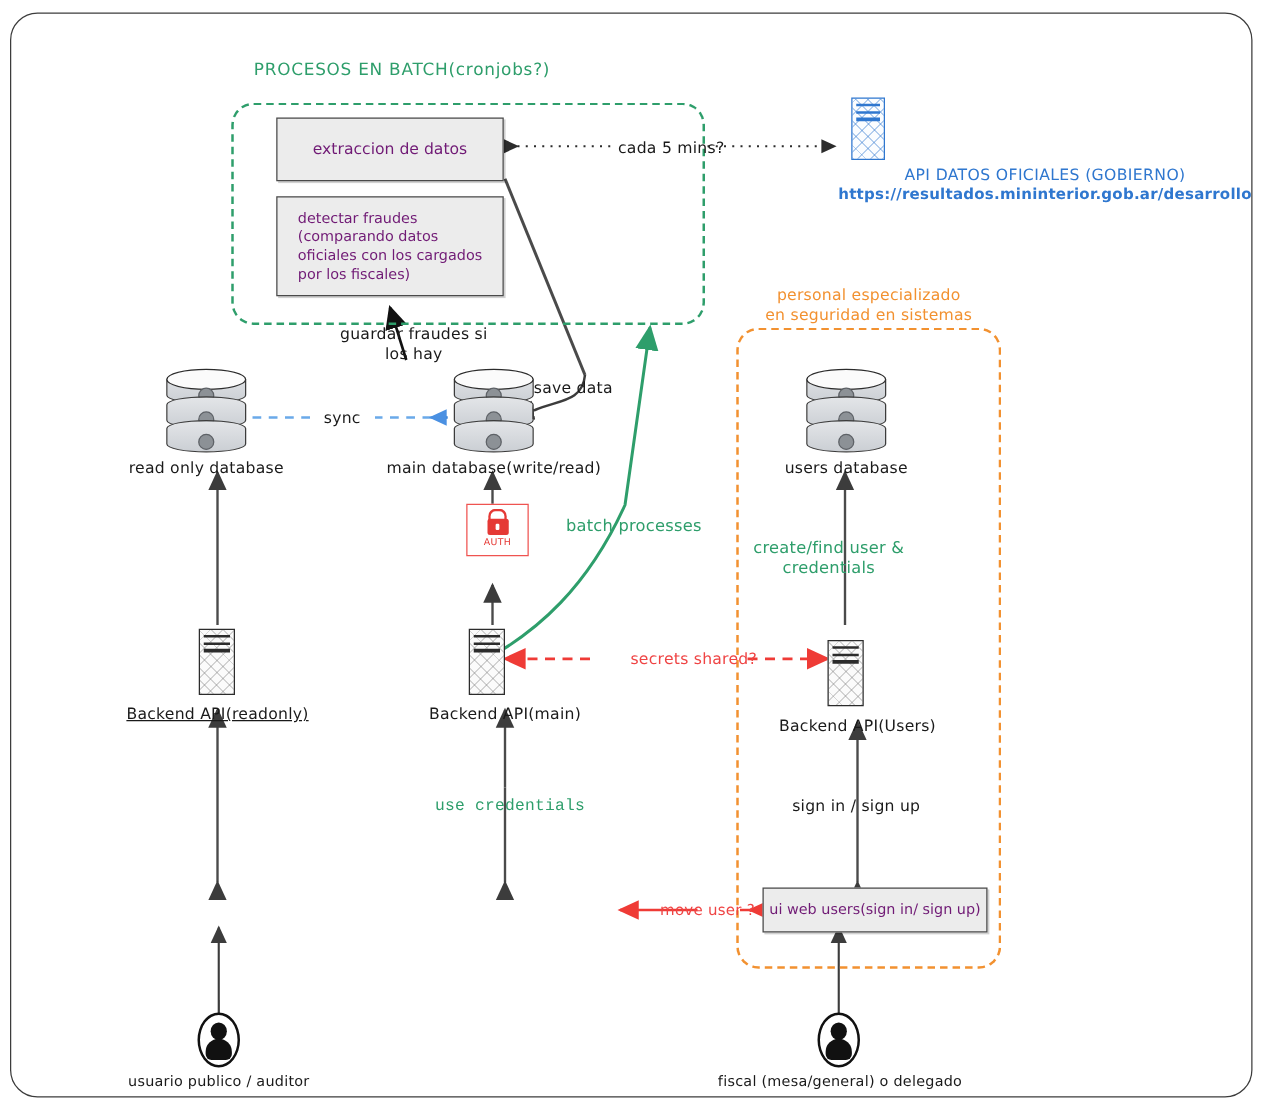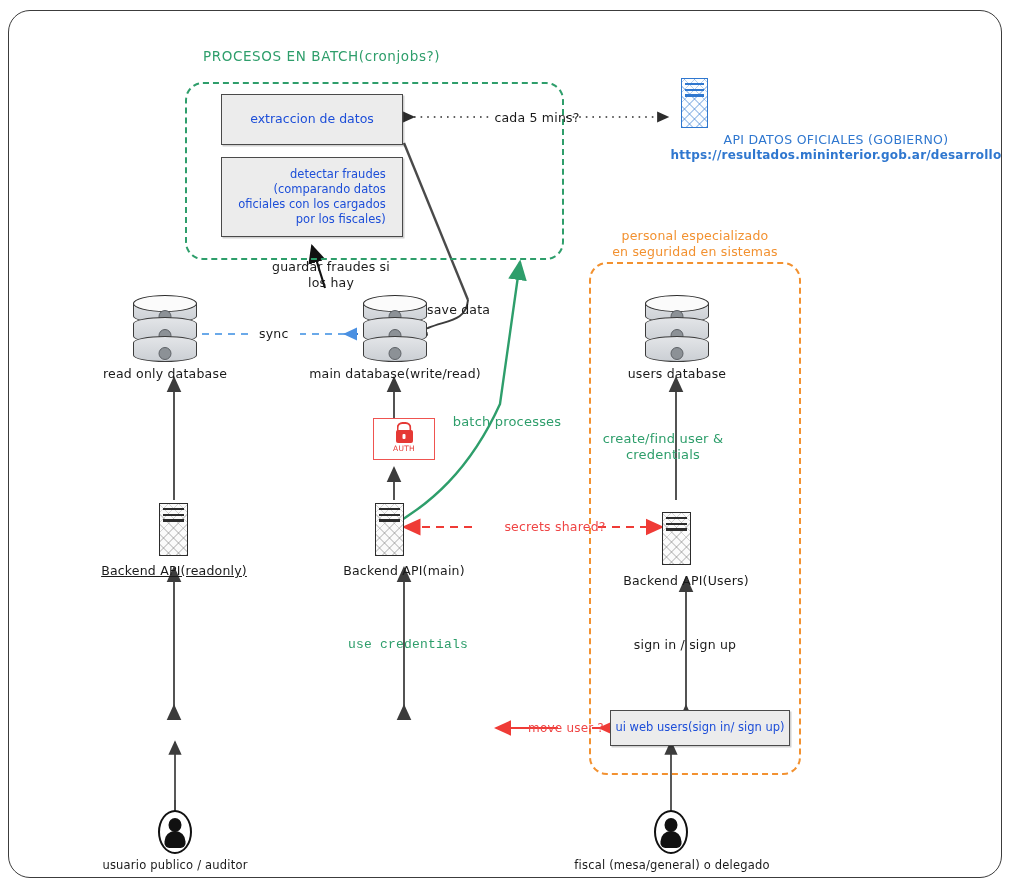--- a/index.html
+++ b/index.html
@@ -35,23 +35,23 @@
   .orange{color:#f29130;}
   .blue{color:#2f77cf;}
   .red{color:#ef4444;margin-left:20px;}
 
   .box{
     position:absolute;
     box-sizing:border-box;
     background:#ececec;
     border:1.6px solid #4a4a4a;
     display:flex;align-items:center;justify-content:center;
-    text-align:right;
+    text-align:left;
     font-size:12.5px;
-    color:#1d4ed8;
+    color:#701a75;
     font-family:"DejaVu Sans", sans-serif;
     line-height:1.32;
     box-shadow:1.5px 1.5px 0 rgba(0,0,0,.18);
     white-space:pre-line;
   }
 
   
   .grp{
     position:absolute;
     box-sizing:border-box;
@@ -290,21 +290,21 @@
     <div class="dot" style="top:32px;"></div>
     <div class="seg" style="top:39px;height:26px;"></div>
     <div class="dot" style="top:50px;"></div>
   </div>
   <div class="lbl c" style="left:677px;top:366px;">users database</div>
 
   <div class="lbl orange c" style="left:695px;top:228px;font-size:12.5px;">personal especializado</div>
   <div class="lbl orange c" style="left:695px;top:244px;font-size:12.5px;">en seguridad en sistemas</div>
   <div class="grp orange-grp" style="left:589px;top:262px;width:212px;height:513px;"></div>
 
-  <div class="authbox" style="left:373px;top:418px;width:62px;height:42px;">
+  <div class="authbox" style="left:373px;top:403px;width:50px;height:42px;">
     <div class="lock"></div>
     <div class="atxt">AUTH</div>
   </div>
 
   <div class="lbl green c" style="left:507px;top:414px;font-size:13px;">batch processes</div>
 
   <div class="lbl green c" style="left:663px;top:431px;font-size:13px;text-align:center;">create/find user &amp;
 credentials</div>
 
   <div class="srv" style="left:159px;top:503px;width:29px;height:53px;">

